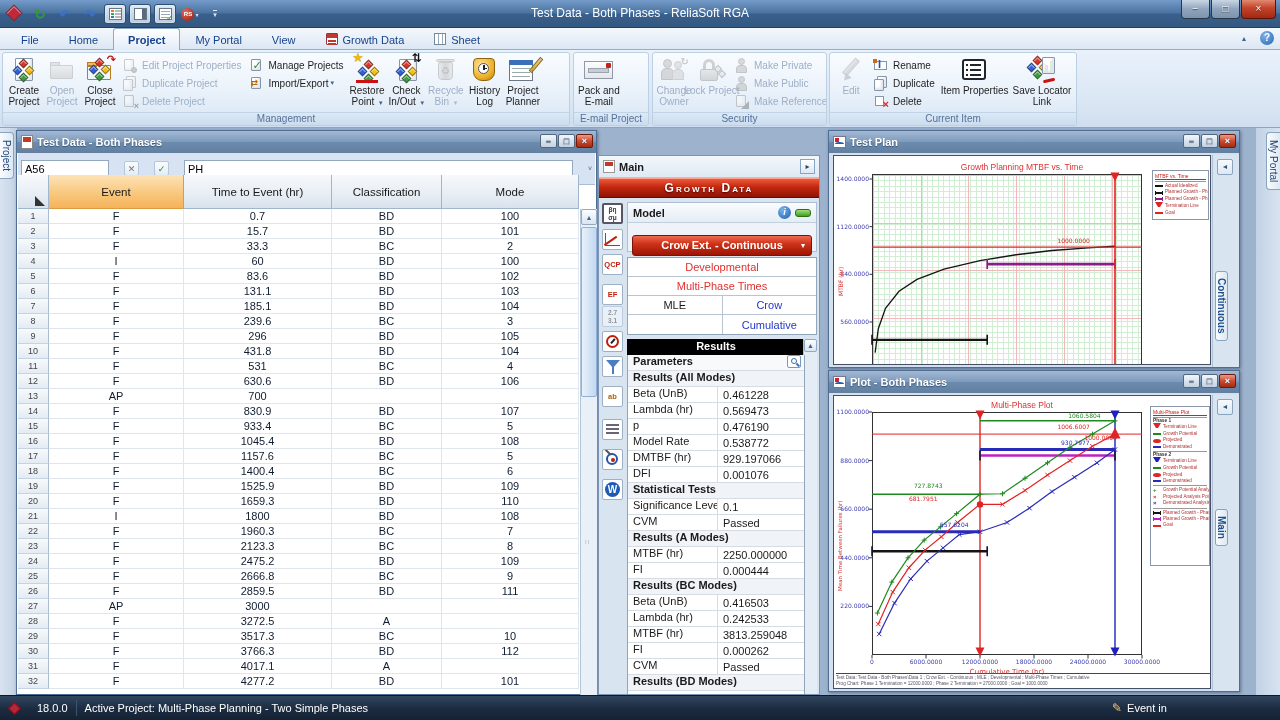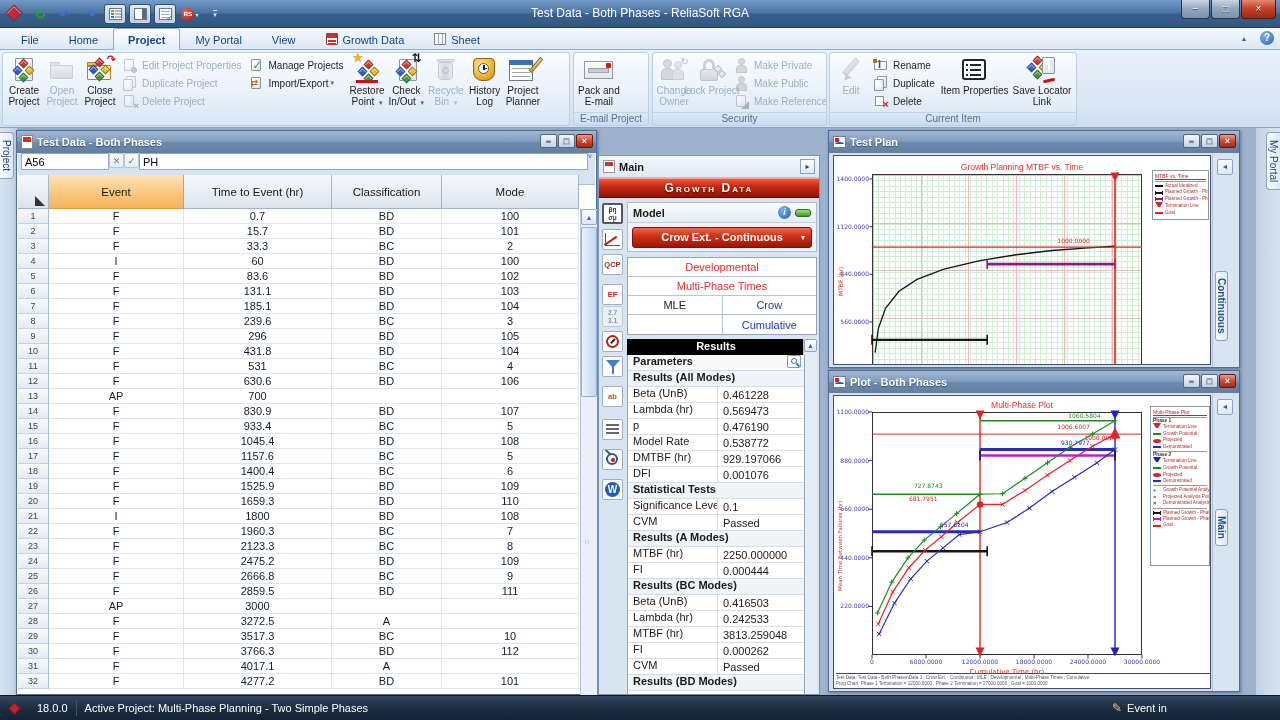--- a/index.html
+++ b/index.html
@@ -40,42 +40,42 @@
 .arr{font-size:7px;color:#44618c;margin-left:2px}
 .dis .arr{color:#a9bad0}
 .icb{position:relative;display:inline-block}
 
 .win{position:absolute;border:1px solid #4f6e94;background:#d4e0ee;box-shadow:1px 1px 3px rgba(20,40,70,.45)}
 .wtitle{position:absolute;left:0;top:0;right:0;height:22px;background:linear-gradient(#a3b9d4 0%,#7d9abb 50%,#6b8bae 52%,#627f9f 100%);color:#fff;font-weight:bold;font-size:11px;display:flex;align-items:center;padding-left:4px;gap:4px;text-shadow:0 1px 1px #3a5574}
 .wbtns{position:absolute;right:3px;top:3px;display:flex;gap:1px}
 .cb{width:17px;height:14px;border:1px solid #51687f;border-radius:2px;background:linear-gradient(#f2f6fa,#c3d2e2);color:#4a6076;font-size:9px;line-height:12px;text-align:center}
 .cb.close{background:linear-gradient(#e99c8b,#ce4a2e 50%,#a62b10);color:#fff;border-color:#6e1a06}
 
-#fbar{position:absolute;left:1px;top:22px;right:1px;height:32px;background:#d7e3f2;border-bottom:1px solid #aabdd2;display:flex;padding:0 3px;gap:0}
+#fbar{position:absolute;left:1px;top:22px;right:1px;height:32px;background:#d7e3f2;border-bottom:1px solid #aabdd2;display:flex;align-items:center;padding:0 3px;gap:15px}
 .fbox{height:17px;background:#fff;border:1px solid #94a8c0;font-size:11px;padding:0 3px;font-family:"Liberation Sans",sans-serif}
 .fbtn{width:15px;height:15px;text-align:center;line-height:14px;font-size:9px;color:#777;border:1px solid #b6c6da;background:linear-gradient(#fbfdfe,#e3ecf5);border-radius:2px}
 #grid-head{position:absolute;left:1px;top:44px;display:flex;height:34px}
 .hc{border-right:1px solid #9eb6ce;border-bottom:1px solid #9eb6ce;background:linear-gradient(#f6f9fc,#e7edf4 60%,#d9e2ec);display:flex;align-items:center;justify-content:center;font-size:11.5px}
 .hc.sel{background:linear-gradient(#fde3b8,#f9c87e 55%,#f5b35a);border-color:#dd9c44}
 #grid-rows{position:absolute;left:1px;top:78px;width:562px;background:#fff}
 .grow{display:flex;height:15px}
 .rn{width:31px;border-right:1px solid #aabdd2;border-bottom:1px solid #c6d3e0;background:linear-gradient(#f7fafc,#e4ebf3);font-size:9px;color:#444;display:flex;align-items:center;justify-content:center}
 .gc{border-right:1px solid #e0e6ee;border-bottom:1px solid #e0e6ee;font-size:11px;color:#0f1c30;display:flex;align-items:center;justify-content:center}
 #vscroll{position:absolute;top:78px;width:17px;background:#e9f0f8;border-left:1px solid #b4c4d8}
 .sbtn{position:absolute;left:0;width:16px;height:16px;background:linear-gradient(#fcfdfe,#d9e5f2);border:1px solid #92a9c4;border-radius:2px;font-size:7px;color:#4a6283;text-align:center;line-height:15px}
 .sthumb{position:absolute;left:0;width:16px;background:linear-gradient(90deg,#e8f1fb,#c3d8ef);border:1px solid #8fb0d8;border-radius:2px}
 
 #panel{position:absolute;left:598px;top:155px;width:222px;height:540px;background:#d9e4f1;border:1px solid #7d95b2}
 #panel-head{position:absolute;left:0;top:0;right:0;height:22px;background:linear-gradient(#f2f7fc,#dfe9f4);border-bottom:1px solid #b7c8da;display:flex;align-items:center;gap:4px;padding:0 4px;font-weight:bold}
 #panel-banner{position:absolute;left:0;top:22px;right:0;height:20px;background:linear-gradient(#ef5a3c,#c3270f 45%,#8f1405);border-top:1px solid #f8a18d;border-bottom:1px solid #5e0c02;color:#fff;font-weight:bold;font-size:12px;letter-spacing:2px;text-align:center;line-height:19px;text-shadow:0 1px 2px #400;font-variant:small-caps}
 #tool-strip{position:absolute;left:0;top:42px;width:27px;bottom:0}
 .tsi{position:absolute;left:3px;width:21px;height:21px;background:#fff;border:1px solid #9db0c4;border-radius:2px;display:flex;align-items:center;justify-content:center;flex-direction:column;overflow:hidden}
 #model-box{position:absolute;left:28px;top:46px;width:190px;height:50px;border:1px solid #aebfd2;background:#eef3f9}
 #model-hd{height:20px;background:linear-gradient(#fafcfe,#e4ecf5);border-bottom:1px solid #c2d0de;display:flex;align-items:center;padding:0 5px;font-weight:bold}
-#model-dd{position:absolute;left:4px;top:24px;right:4px;height:21px;background:linear-gradient(#ef6a52,#d03318 40%,#9c1505);border:1px solid #7c1205;border-radius:3px;color:#fff;font-weight:bold;text-align:center;line-height:19px}
+#model-dd{position:absolute;left:4px;top:32px;right:4px;height:21px;background:linear-gradient(#ef6a52,#d03318 40%,#9c1505);border:1px solid #7c1205;border-radius:3px;color:#fff;font-weight:bold;text-align:center;line-height:19px}
 #info-tbl{position:absolute;left:28px;top:101px;width:190px;border:1px solid #93a5b8;background:#fff}
 .itr{display:flex;border-bottom:1px solid #b8c4d0;height:19px}
 .itr:last-child{border-bottom:none}
 .itc{flex:1;display:flex;align-items:center;justify-content:center;font-size:11px}
 .itc+.itc{border-left:1px solid #b8c4d0}
 #results-hd{position:absolute;left:28px;top:183px;width:178px;height:16px;background:#000;color:#fff;font-weight:bold;text-align:center;line-height:15px}
 #res-scroll{position:absolute;right:2px;top:183px;width:14px;bottom:0;background:#e4ecf5;border-left:1px solid #b0c2d4}
 #results{position:absolute;left:28px;top:199px;width:178px;bottom:0;background:#fff;border-left:1px solid #93a5b8;border-right:1px solid #93a5b8;overflow:hidden}
 .rrow{display:flex;height:16px;border-bottom:1px solid #d5dce4;}
 .rrow.sec{font-weight:bold;background:#f0f3f7}
@@ -315,20 +315,21 @@
               <span class="icb" style="width:27px;height:25px">
                 <i style="position:absolute;left:0;top:2px;width:24px;height:21px;background:#fff;border:1px solid #6c7684"></i>
                 <i style="position:absolute;left:0;top:2px;width:24px;height:5px;background:#3a70b8"></i>
                 <i style="position:absolute;left:3px;top:10px;width:18px;height:1px;background:#9aa;box-shadow:0 4px 0 #9aa,0 8px 0 #9aa"></i>
                 <i style="position:absolute;right:-2px;top:-2px;width:4px;height:18px;background:linear-gradient(#f3b0c3,#e8c94a 30%,#caa32f);border:1px solid #8a6d1d;transform:rotate(40deg)"></i>
               </span>
             </div>
             <div class="rtext">Project<br>Planner</div>
           </div>
         </div>
+        <div class="rlabel">Management</div>
       </div>
       <div class="rgroup" style="left: 573px; width: 76px;">
         <div class="ritems">
           <div class="rbig">
             <div class="ricon">
               <span class="icb" style="width:30px;height:20px">
                 <i style="position:absolute;left:0;top:1px;width:29px;height:18px;background:linear-gradient(#fdfdfd,#e4e6ea);border:1px solid #8f99a6"></i>
                 <i style="position:absolute;left:4px;top:8px;width:21px;height:5px;background:#c8cdd4;border:1px solid #9aa4b0"></i>
                 <i style="position:absolute;right:3px;top:3px;width:5px;height:5px;background:#c32316;border-radius:1px"></i>
               </span>

